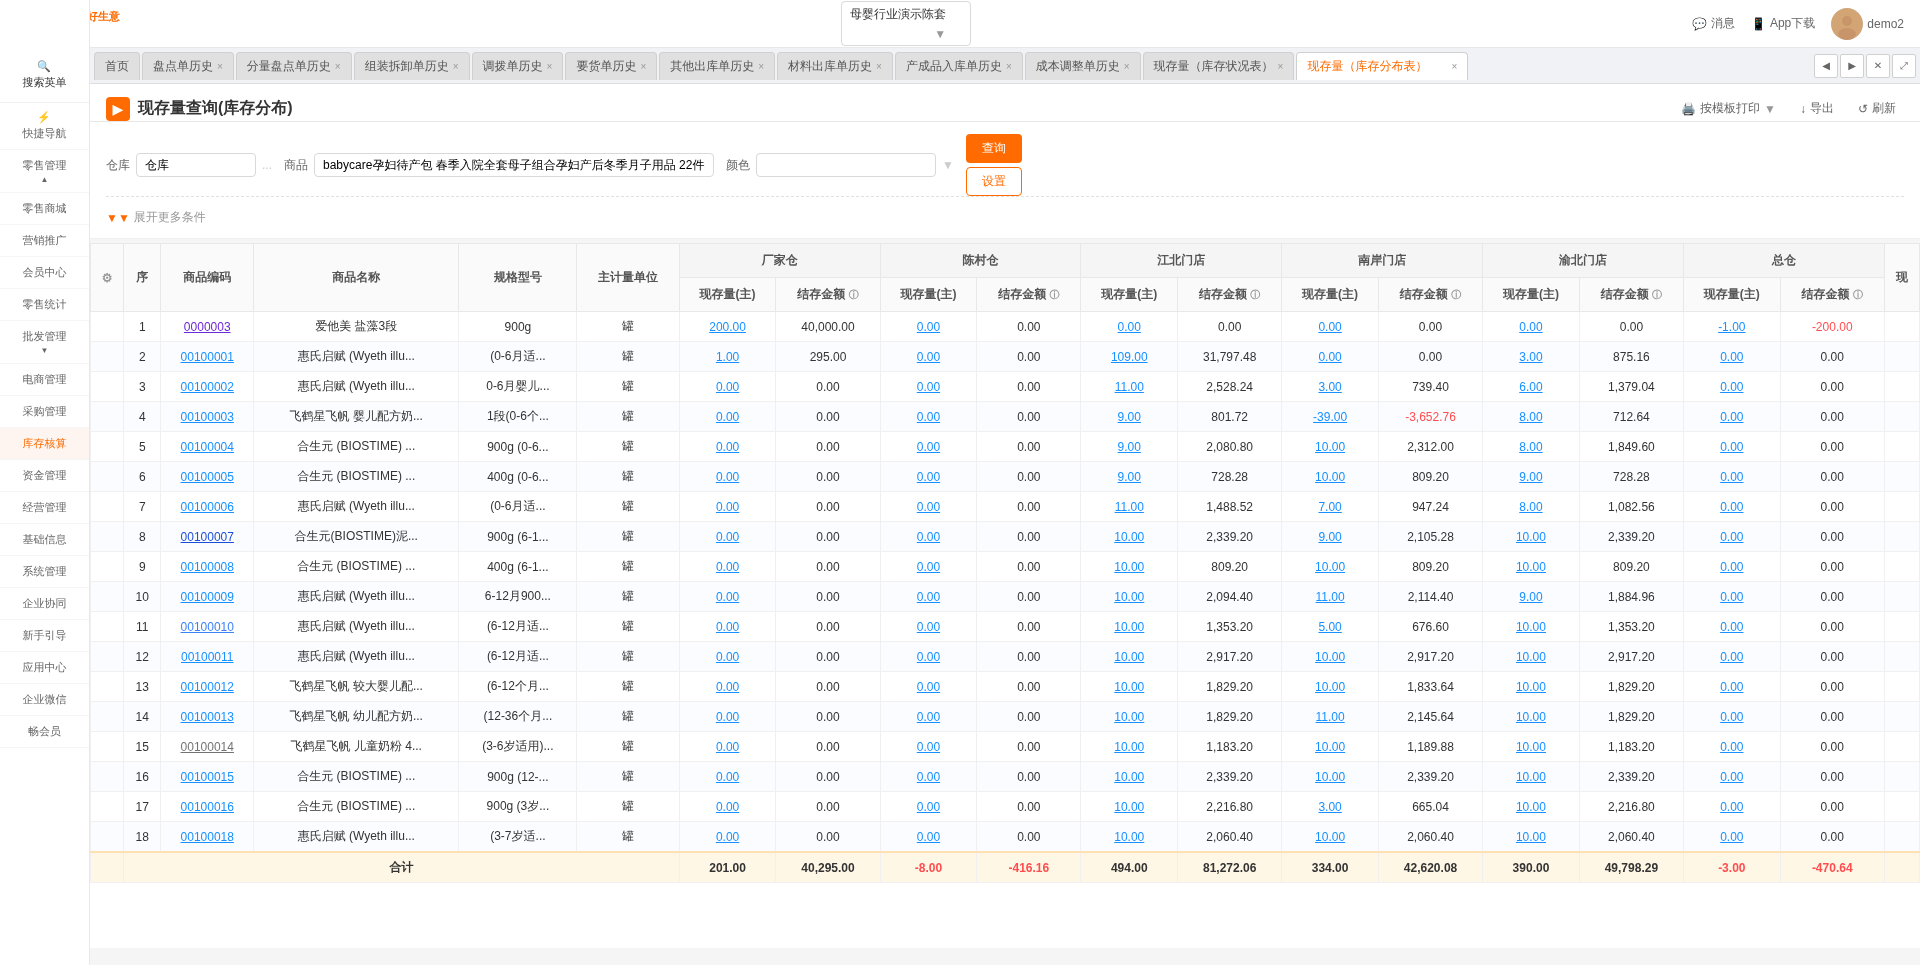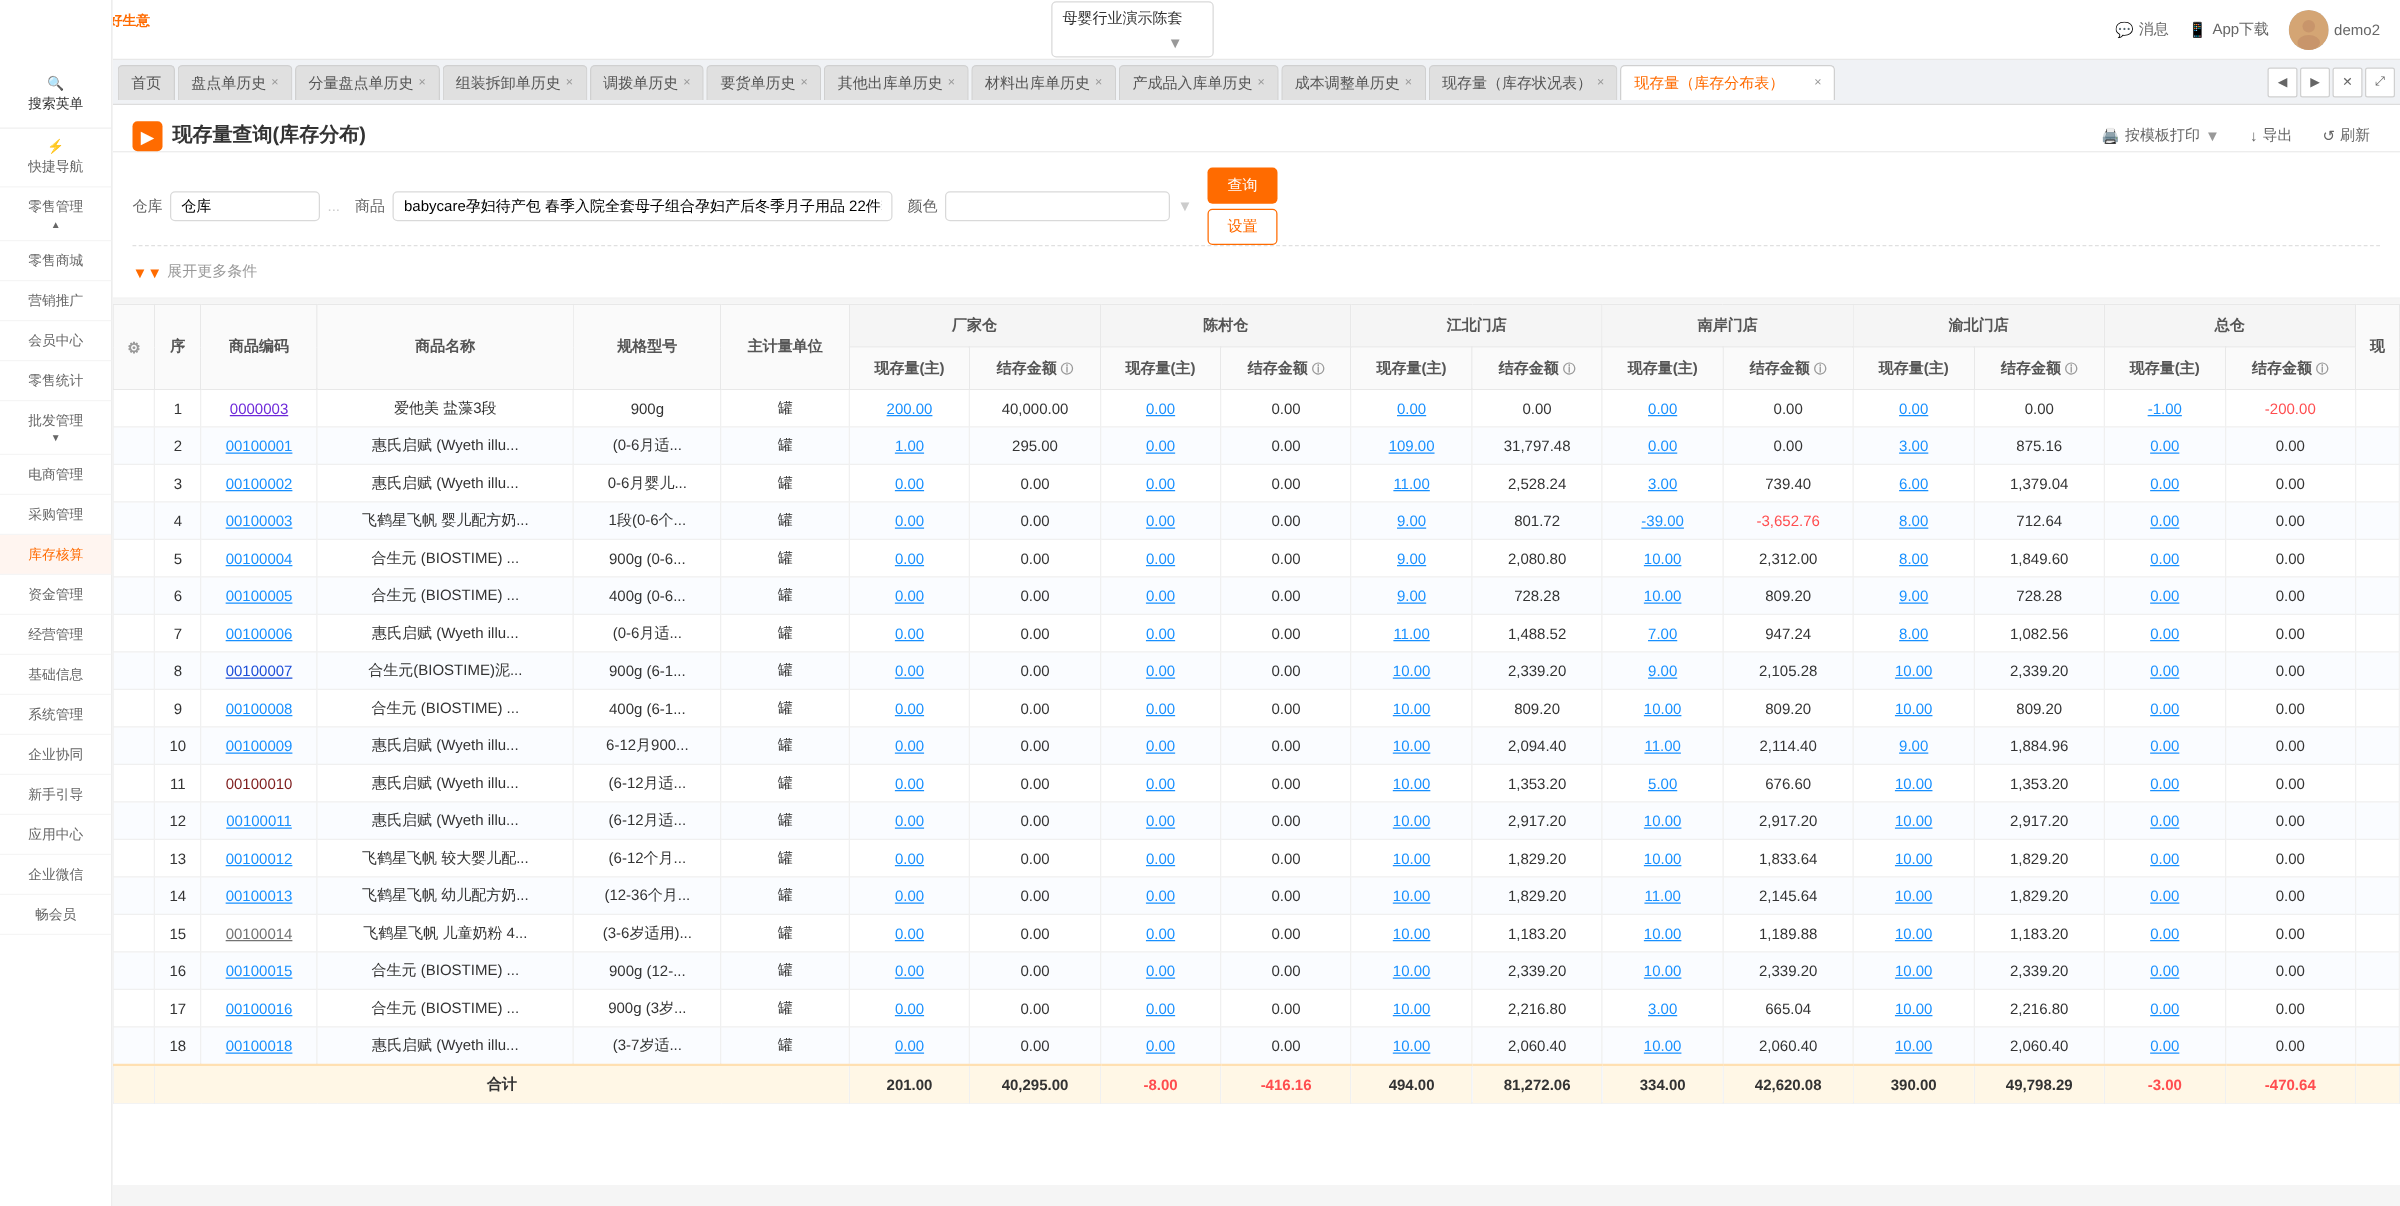--- a/index.html
+++ b/index.html
@@ -640,21 +640,21 @@
             <td>2,114.40</td>
             <td style="color: rgb(24, 144, 255); text-decoration: underline; cursor: pointer;">9.00</td>
             <td>1,884.96</td>
             <td style="color: rgb(24, 144, 255); text-decoration: underline; cursor: pointer;">0.00</td>
             <td>0.00</td>
             <td></td>
           </tr>
           <tr>
             <td></td>
             <td>11</td>
-            <td style="color: #7f1d1d; cursor: pointer;">00100010</td>
+            <td style="color: #3b82f6; text-decoration: underline; cursor: pointer;">00100010</td>
             <td>惠氏启赋 (Wyeth illu...</td>
             <td>(6-12月适...</td>
             <td>罐</td>
             <td style="color: rgb(24, 144, 255); text-decoration: underline; cursor: pointer;">0.00</td>
             <td>0.00</td>
             <td style="color: rgb(24, 144, 255); text-decoration: underline; cursor: pointer;">0.00</td>
             <td>0.00</td>
             <td style="color: rgb(24, 144, 255); text-decoration: underline; cursor: pointer;">10.00</td>
             <td>1,353.20</td>
             <td style="color: rgb(24, 144, 255); text-decoration: underline; cursor: pointer;">5.00</td>

